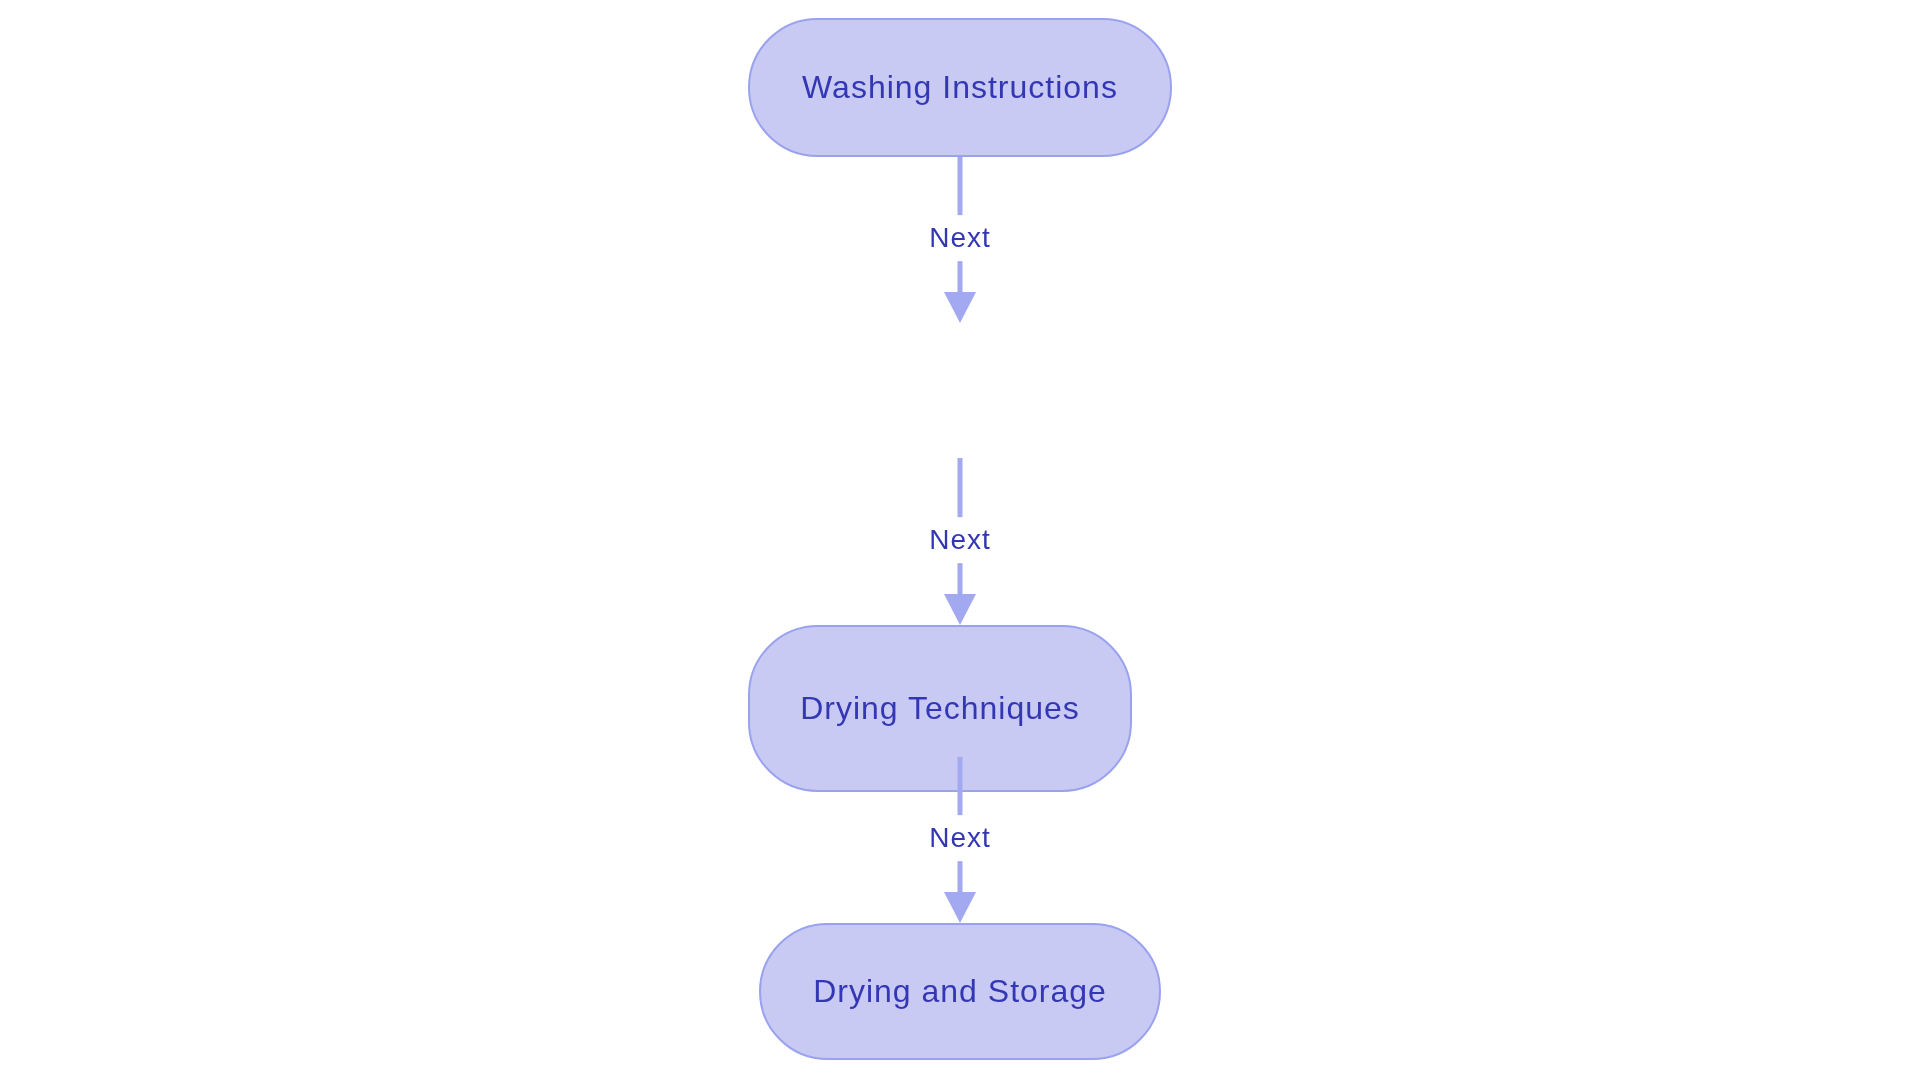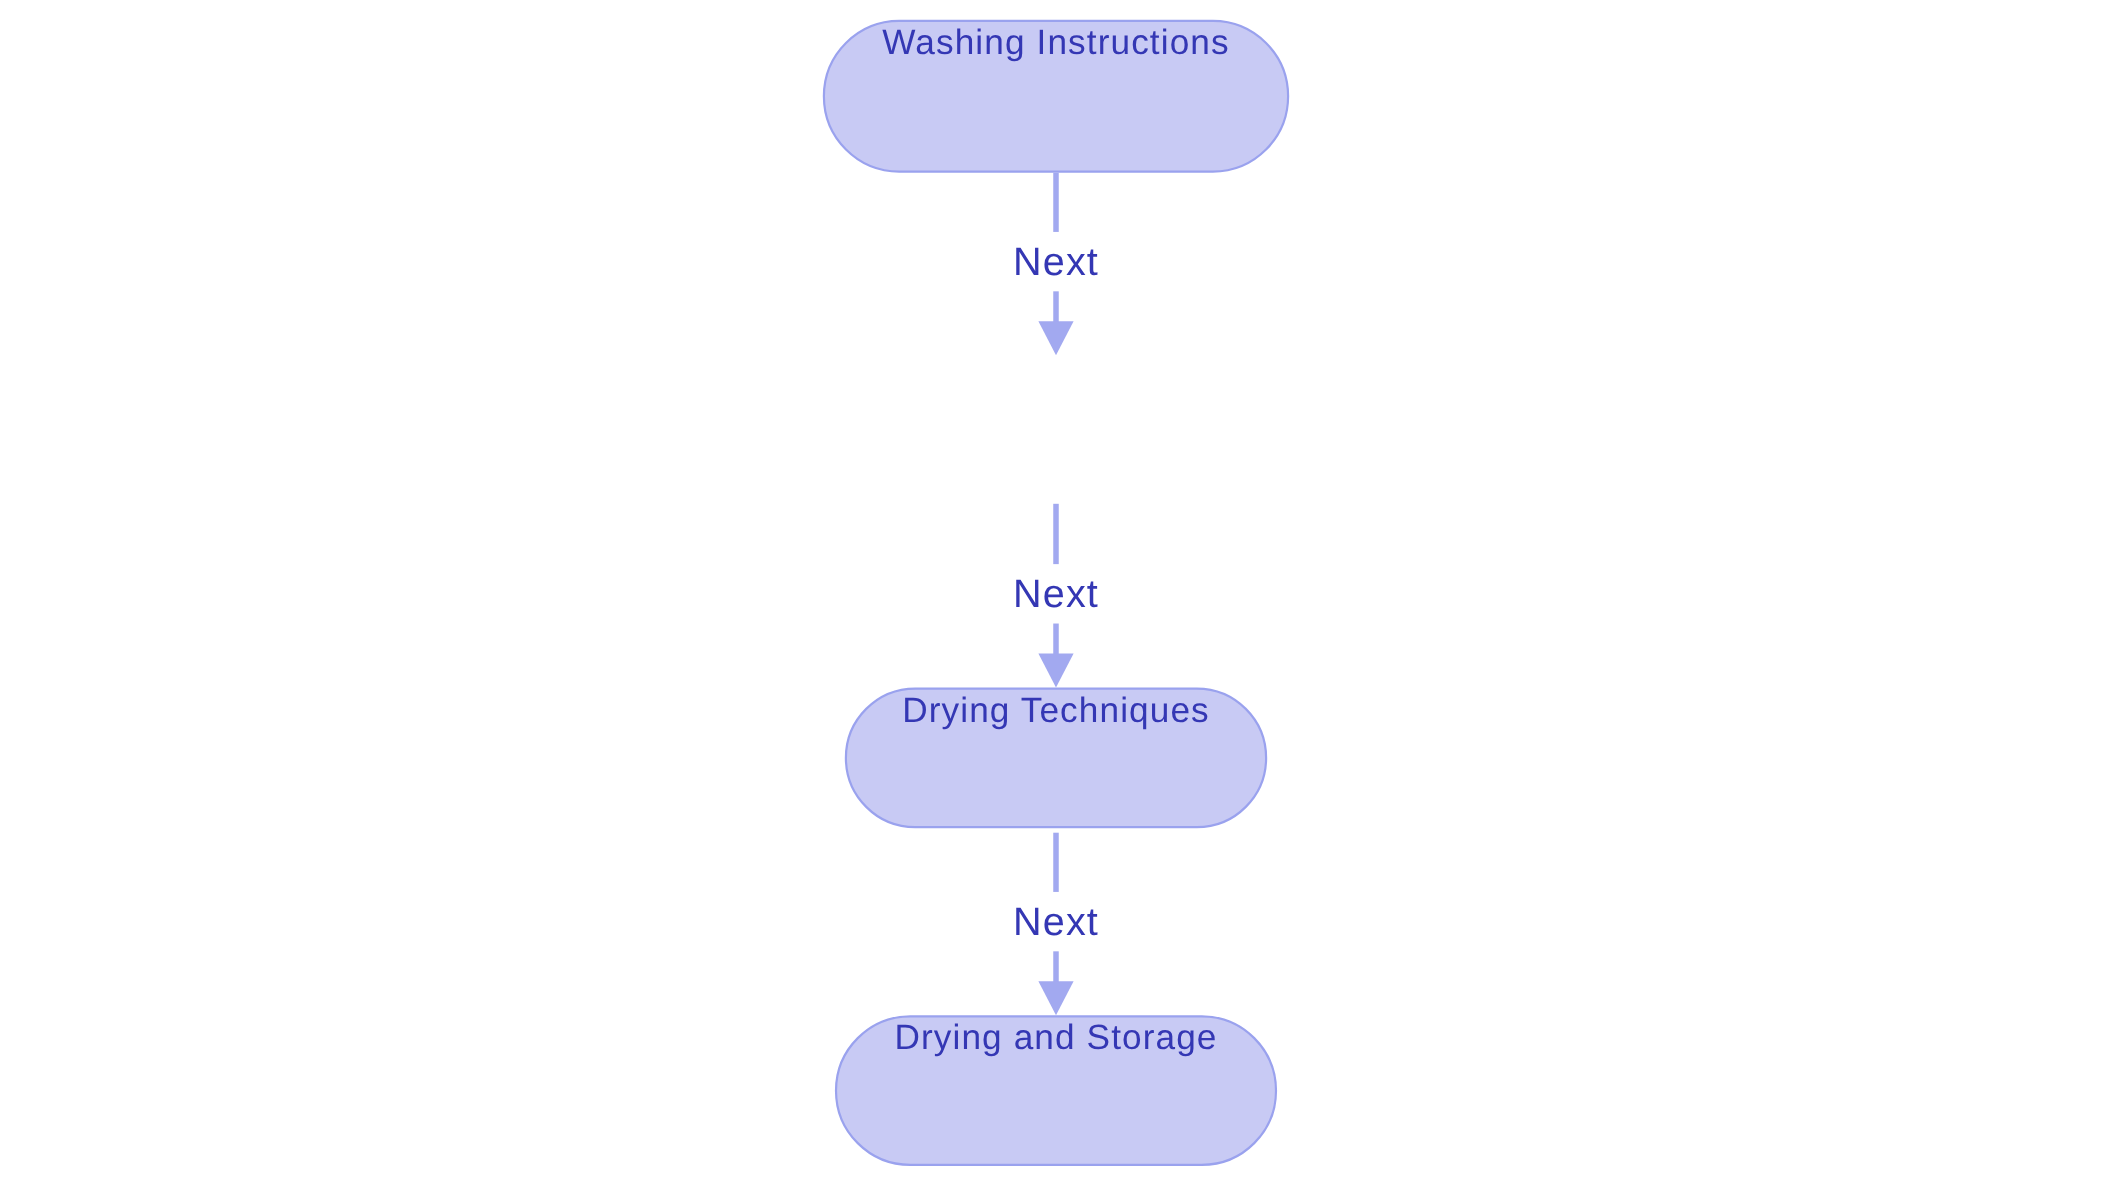--- a/index.html
+++ b/index.html
@@ -24,32 +24,32 @@
     background: #ffffff;
     overflow: hidden;
   }
   
   .node {
     position: absolute;
     background: var(--node-fill);
     border: 2px solid var(--node-border);
     border-radius: 70px;
     display: flex;
-    align-items: flex-start;
+    align-items: center;
     justify-content: center;
   }
   .node-label {
     font-size: 32px;
     letter-spacing: 1px;
     color: var(--node-text);
     white-space: nowrap;
   }
   .node-1 { top: 18px;  left: 748px; width: 424px; height: 139px; }
   .node-2 { top: 323px; left: 785px; width: 350px; height: 135px; }
-  .node-3 { top: 625px; left: 768px; width: 384px; height: 128px; }
+  .node-3 { top: 625px; left: 748px; width: 384px; height: 167px; }
   .node-4 { top: 923px; left: 759px; width: 402px; height: 137px; }
   
   .edge {
     position: absolute;
     left: 860px;
     width: 200px;
   }
   .edge-1 { top: 157px; height: 166px; }
   .edge-2 { top: 458px; height: 167px; }
   .edge-3 { top: 757px; height: 166px; }
@@ -64,21 +64,21 @@
   .edge-1 .edge-line { height: 138px; }
   .edge-2 .edge-line { height: 139px; }
   .edge-3 .edge-line { height: 138px; }
   .edge-label {
     position: absolute;
     left: 50%;
     top: 50%;
     transform: translate(-50%, -54%);
     background: var(--edge-label-bg);
     padding: 9px 5px;
-    font-size: 36px;
+    font-size: 28px;
     letter-spacing: 1px;
     line-height: 1;
     color: var(--edge-label-text);
     white-space: nowrap;
   }
   .arrowhead {
     position: absolute;
     left: 50%;
     bottom: 0;
     transform: translateX(-50%);

